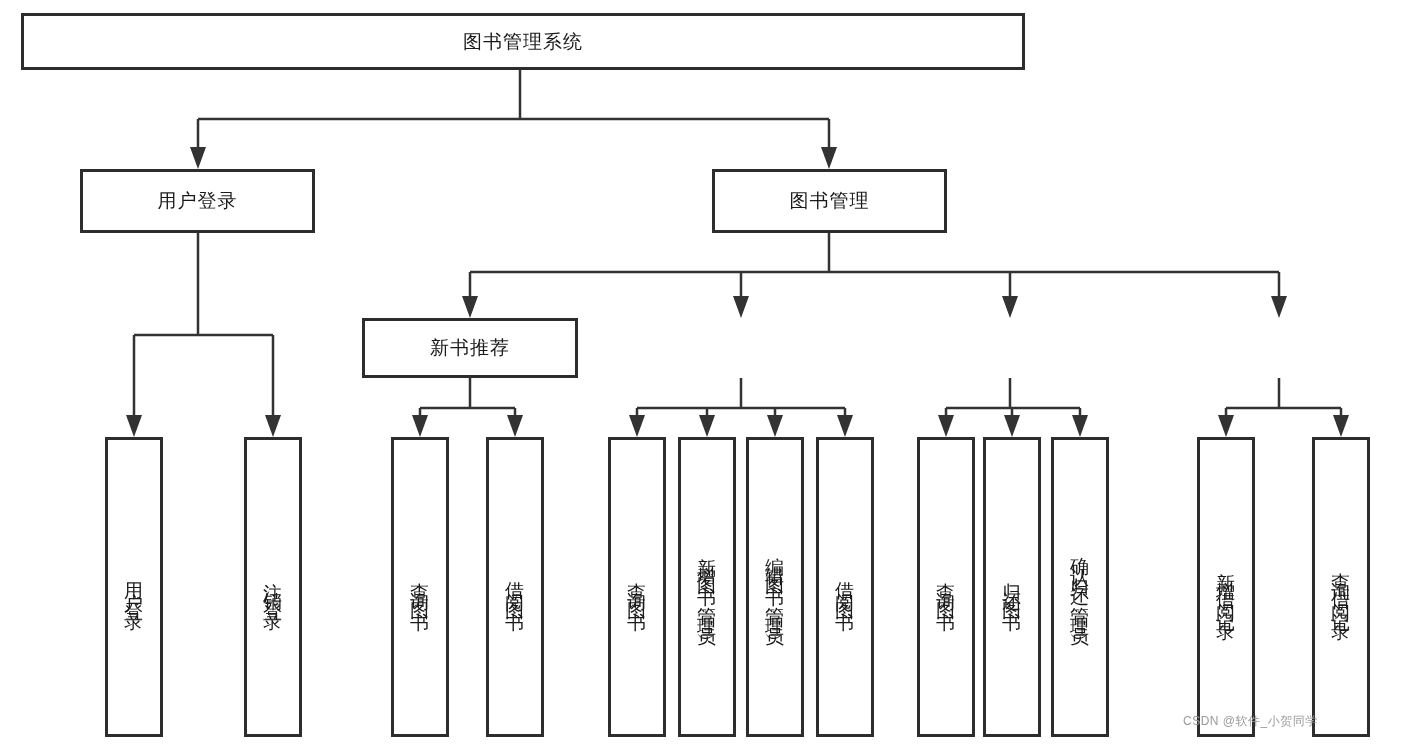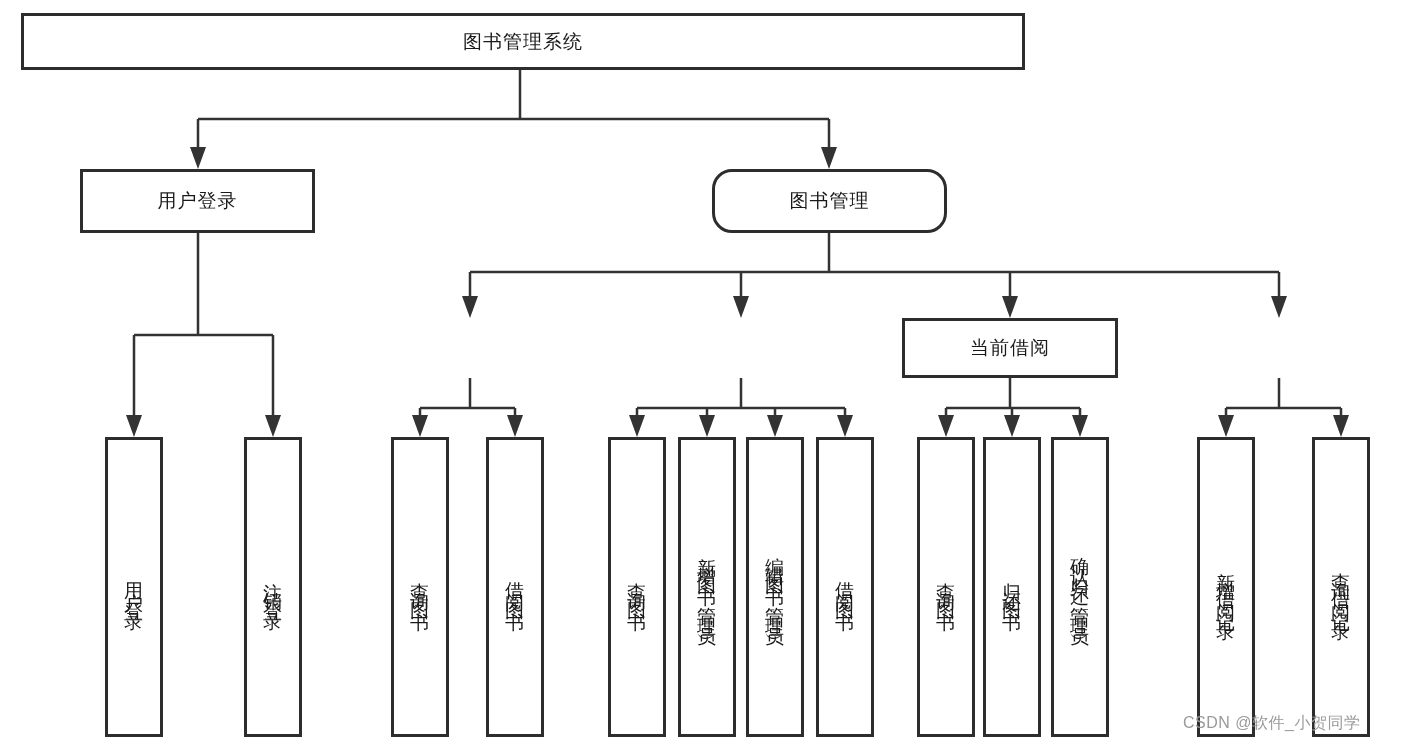--- a/index.html
+++ b/index.html
@@ -45,21 +45,21 @@
     font-size: 19px;
     letter-spacing: 10px;
     line-height: 1;
     white-space: nowrap;
   }
   .watermark {
     position: absolute;
     left: 1183px;
     top: 713px;
     z-index: 5;
-    font-size: 16px;
+    font-size: 12px;
     letter-spacing: 0.5px;
     color: #9a9a9a;
     white-space: nowrap;
   }
   
   .root-box   { left: 21px;  top: 13px;  width: 1004px; height: 57px; }
   .lvl2       { top: 169px; height: 64px; width: 235px; }
   .lvl3       { top: 318px; height: 60px; width: 216px; }
 </style>
 </head>
@@ -114,26 +114,26 @@
     </g>
   </svg>
 
   <div class="node root-box">
     <span class="h-label">图书管理系统</span>
   </div>
 
   <div class="node lvl2" style="left:80px;">
     <span class="h-label">用户登录</span>
   </div>
-  <div class="node lvl2" style="left:712px;border-radius:20px;">
+  <div class="node lvl2" style="left:712px;">
     <span class="h-label">图书管理</span>
   </div>
 
-  <div class="node lvl3" style="left:902px;">
-    <span class="h-label">当前借阅</span>
+  <div class="node lvl3" style="left:362px;">
+    <span class="h-label">新书推荐</span>
   </div>
 
   <div class="node leaf" style="left:105px;">
     <span class="v-label">用户登录</span>
   </div>
   <div class="node leaf" style="left:244px;">
     <span class="v-label">注销登录</span>
   </div>
 
   <div class="node leaf" style="left:391px;">

